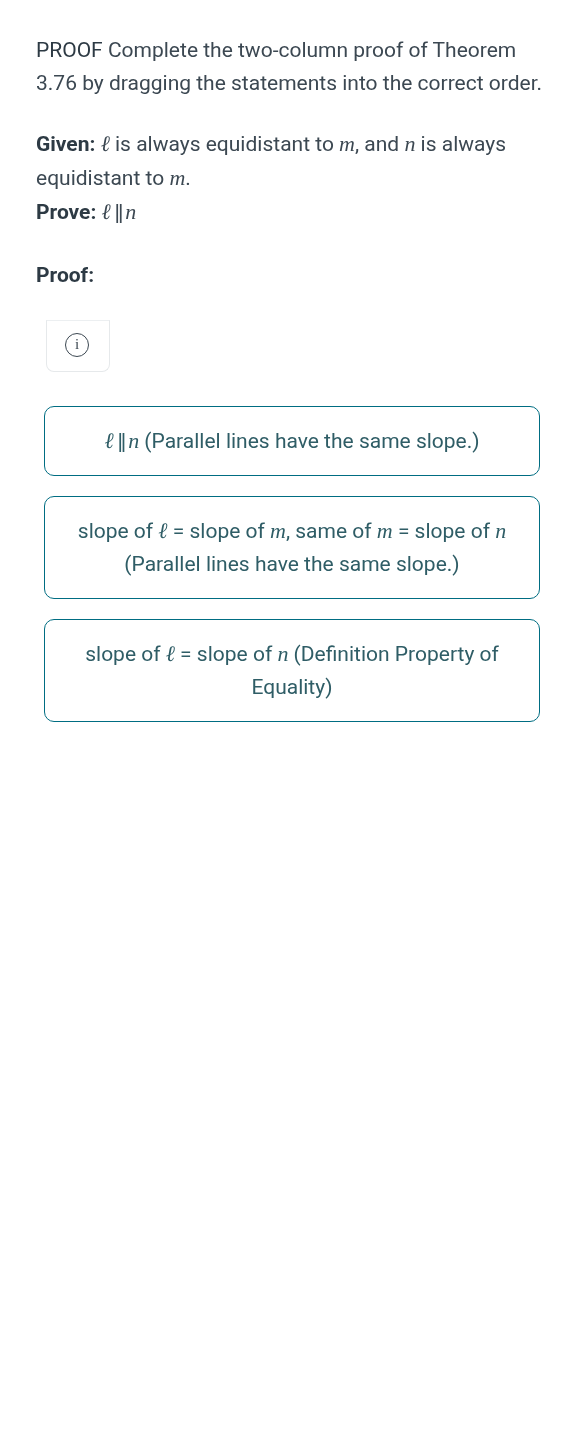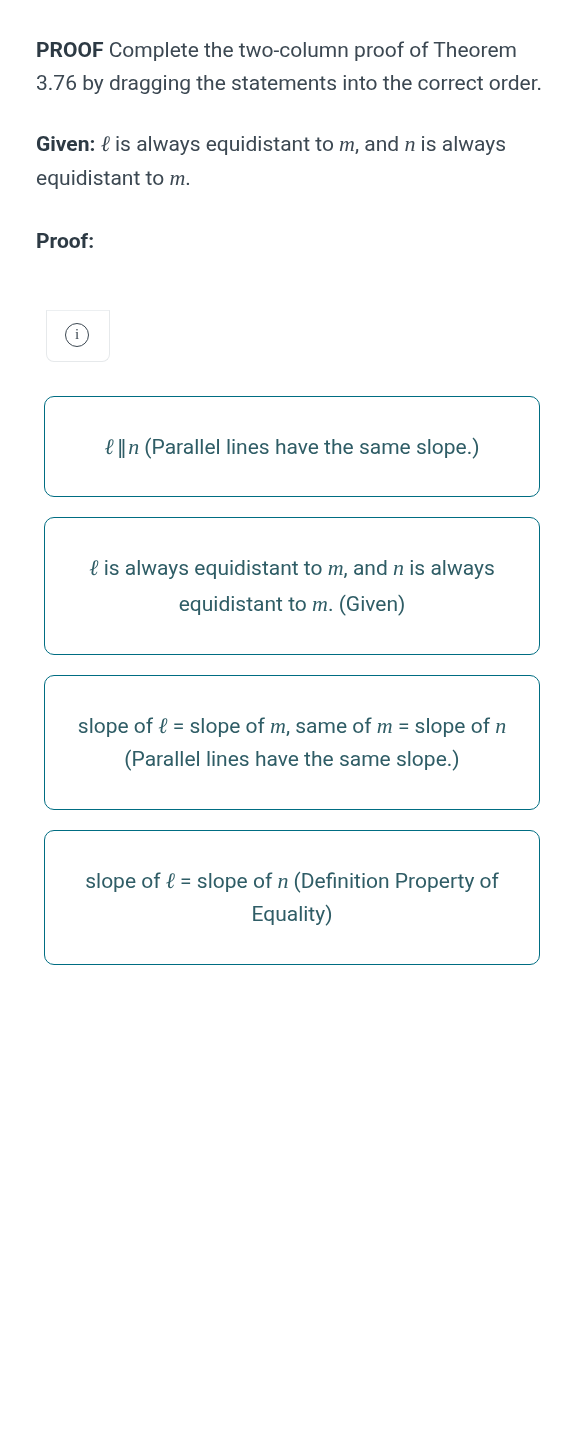--- a/index.html
+++ b/index.html
@@ -7,27 +7,27 @@
     font-family: -apple-system, BlinkMacSystemFont, "Segoe UI", Roboto, Helvetica, Arial, sans-serif;
     width: 584px;
     height: 1430px;
     background: #ffffff;
     color: #3c4852;
     padding: 34px 36px 0 36px;
     font-size: 21px;
     line-height: 1.55;
     -webkit-font-smoothing: antialiased;
   }
-  .proof-heading { font-weight: 700; color: #2d3a44; }
+  .proof-heading { font-weight: 400; color: #2d3a44; }
   .math-l { font-family: "Times New Roman", Times, serif; font-style: italic; font-size: 22px; }
   .math-var { font-family: "Times New Roman", Times, serif; font-style: italic; font-size: 22px; }
   .prompt-block { margin-bottom: 28px; }
   .given-block { margin-bottom: 30px; }
   .label-bold { font-weight: 700; color: #2d3a44; }
-  .proof-label { font-weight: 700; color: #2d3a44; margin-bottom: 52px; }
+  .proof-label { font-weight: 700; color: #2d3a44; margin-bottom: 28px; }
   .instructions-pill {
     display: inline-flex;
     align-items: center;
     gap: 10px;
     border: 1px solid #e6e9eb;
     border-top: 1px solid #eceff1;
     border-radius: 0 0 8px 8px;
     padding: 12px 20px 14px 18px;
     color: #006d82;
     font-size: 21px;
@@ -45,21 +45,21 @@
     justify-content: center;
     font-family: Georgia, "Times New Roman", serif;
     font-size: 15px;
     color: #3c4852;
     line-height: 1;
   }
   .cards { padding: 0 8px; }
   .card {
     border: 1.6px solid #006d82;
     border-radius: 10px;
-    padding: 32px 18px;
+    padding: 16px 18px;
     margin-bottom: 20px;
     text-align: center;
     color: #2f5d66;
     font-size: 21px;
     line-height: 1.6;
     cursor: grab;
     background: #ffffff;
   }
   .card .math-l, .card .math-var { color: #2f5d66; }
   .parallel { letter-spacing: -2px; font-family: Arial, sans-serif; }
@@ -71,29 +71,32 @@
 
 <div class="prompt-block">
   <span class="proof-heading">PROOF</span><span> Complete the two-column proof of Theorem 3.76 by dragging the statements into the correct order.</span>
 </div>
 
 <div class="given-block">
   <div>
     <span class="label-bold">Given:</span>
     <span class="math-l">ℓ</span><span> is always equidistant to </span><span class="math-var">m</span><span>, and </span><span class="math-var">n</span><span> is always equidistant to </span><span class="math-var">m</span><span>.</span>
   </div>
+  <div>
+    <span class="label-bold">Prove:</span>
+    <span> </span><span class="math-l">ℓ</span><span class="parallel"> || </span><span class="math-var">n</span>
+  </div>
 </div>
 
 <div class="proof-label">Proof:</div>
 
 <div class="instructions-pill">
   <span class="info-icon">i</span>
 </div>
 
 <div class="cards">
   <div class="card"><span class="math-l">ℓ</span><span class="parallel"> || </span><span class="math-var">n</span><span> (Parallel lines have the same slope.)</span></div>
-  <div class="card"><span class="math-l">ℓ</span><span> is always equidistant to </span><span class="math-var">m</span><span>, and </span><span class="math-var">n</span><span> is always equidistant to </span><span class="math-var">m</span><span>. (Given)</span></div>
   <div class="card"><span>slope of </span><span class="math-l">ℓ</span><span> = slope of </span><span class="math-var">m</span><span>, same of </span><span class="math-var">m</span><span> = slope of </span><span class="math-var">n</span><span> (Parallel lines have the same slope.)</span></div>
   <div class="card"><span>slope of </span><span class="math-l">ℓ</span><span> = slope of </span><span class="math-var">n</span><span> (Definition Property of Equality)</span></div>
 </div>
 
 
 
 
 </body></html>

